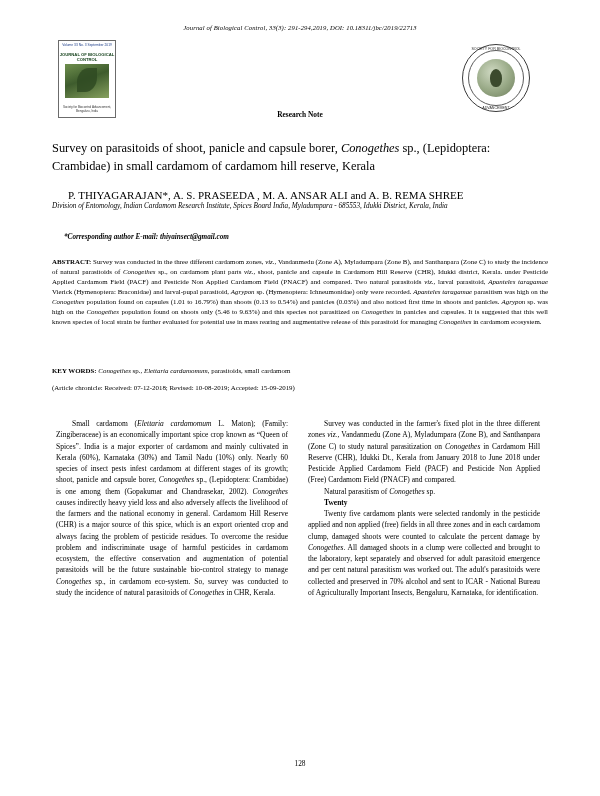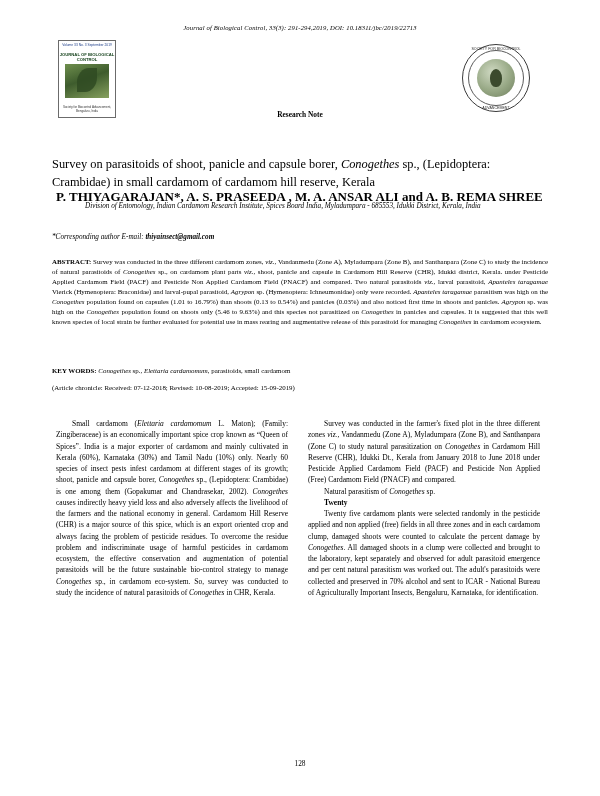--- a/index.html
+++ b/index.html
@@ -160,50 +160,49 @@
 
   
   .title {
     position: absolute;
     top: 140px;
     left: 52px;
     width: 496px;
     font-size: 12.4px;
     line-height: 1.42;
     text-align: left;
-    margin-top: 16px;
   }
   .title i { font-style: italic; }
 
   
   .authors {
     position: absolute;
     top: 189px;
-    left: 56px;
-    width: 496px;
-    font-size: 13px;
-    font-weight: bold;
+    left: 68px;
+    width: 496px;
+    font-size: 11px;
+    font-weight: normal;
   }
   .affil {
     position: absolute;
     top: 201px;
     left: 52px;
     width: 496px;
     font-size: 7.2px;
     font-style: italic;
     line-height: 1.45;
-    margin-left: 33px;
   }
   .corresp {
     position: absolute;
     top: 233px;
-    left: 52px;
+    left: 64px;
     width: 496px;
     font-size: 7.2px;
     font-style: italic;
+    font-weight: bold;
   }
   .corresp b { font-style: italic; }
 
   
   .abstract {
     position: absolute;
     top: 257px;
     left: 52px;
     width: 496px;
     font-size: 6.9px;

